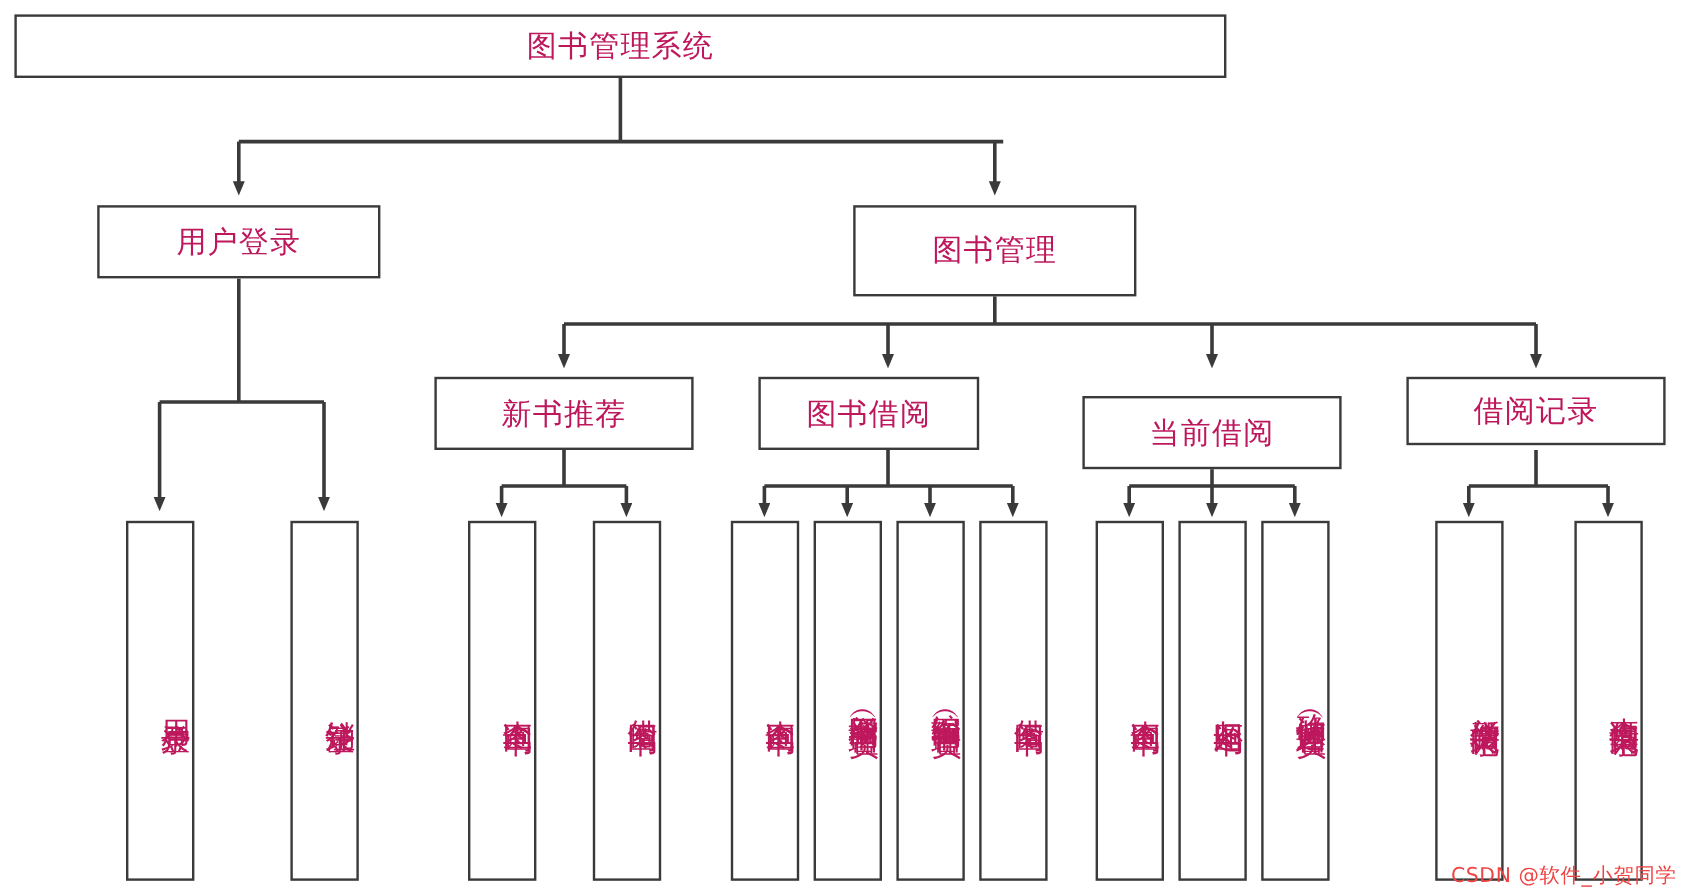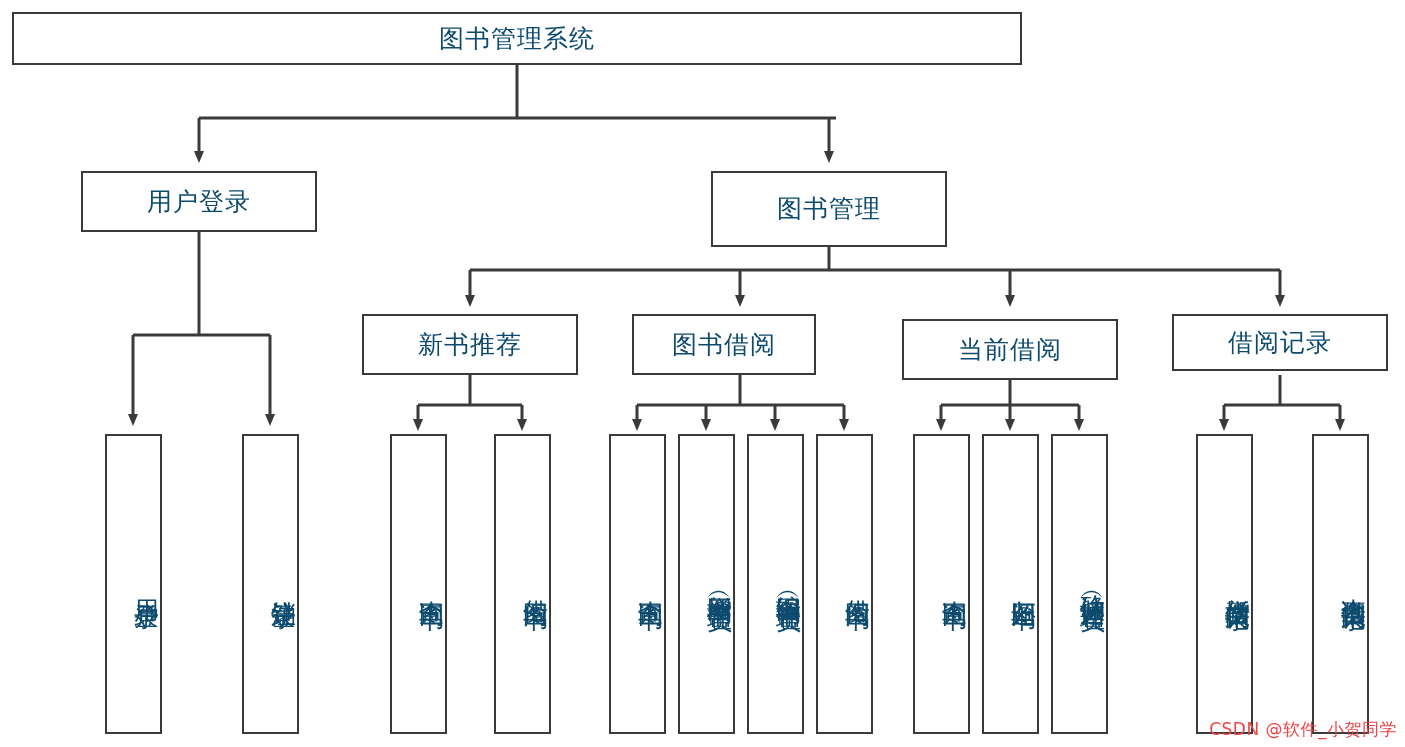--- a/index.html
+++ b/index.html
@@ -26,21 +26,21 @@
     pointer-events: none;
   }
   .node {
     position: absolute;
     box-sizing: border-box;
     background: #ffffff;
     border: 2px solid #3a3a3a;
     display: flex;
     align-items: center;
     justify-content: center;
-    color: #0c4a6e;
+    color: #be185d;
   }
   .node.horiz {
     font-size: 25px;
     letter-spacing: 1px;
     line-height: 1.1;
   }
   .node.vert {
     writing-mode: vertical-rl;
     text-orientation: upright;
     font-size: 25px;
@@ -132,21 +132,21 @@
   <div class="node horiz" style="left:711px; top:171px; width:236px; height:76px;">
     <span>图书管理</span>
   </div>
 
   <div class="node horiz" style="left:362px; top:314px; width:216px; height:61px;">
     <span>新书推荐</span>
   </div>
   <div class="node horiz" style="left:632px; top:314px; width:184px; height:61px;">
     <span>图书借阅</span>
   </div>
-  <div class="node horiz" style="left:902px; top:319px; width:216px; height:61px;">
+  <div class="node horiz" style="left:902px; top:330px; width:216px; height:61px;">
     <span>当前借阅</span>
   </div>
   <div class="node horiz" style="left:1172px; top:314px; width:216px; height:57px;">
     <span>借阅记录</span>
   </div>
 
   <div class="node vert" style="left:105px; top:434px; width:57px; height:300px;">
     <span class="vtext">用户登录</span>
   </div>
   <div class="node vert" style="left:242px; top:434px; width:57px; height:300px;">

